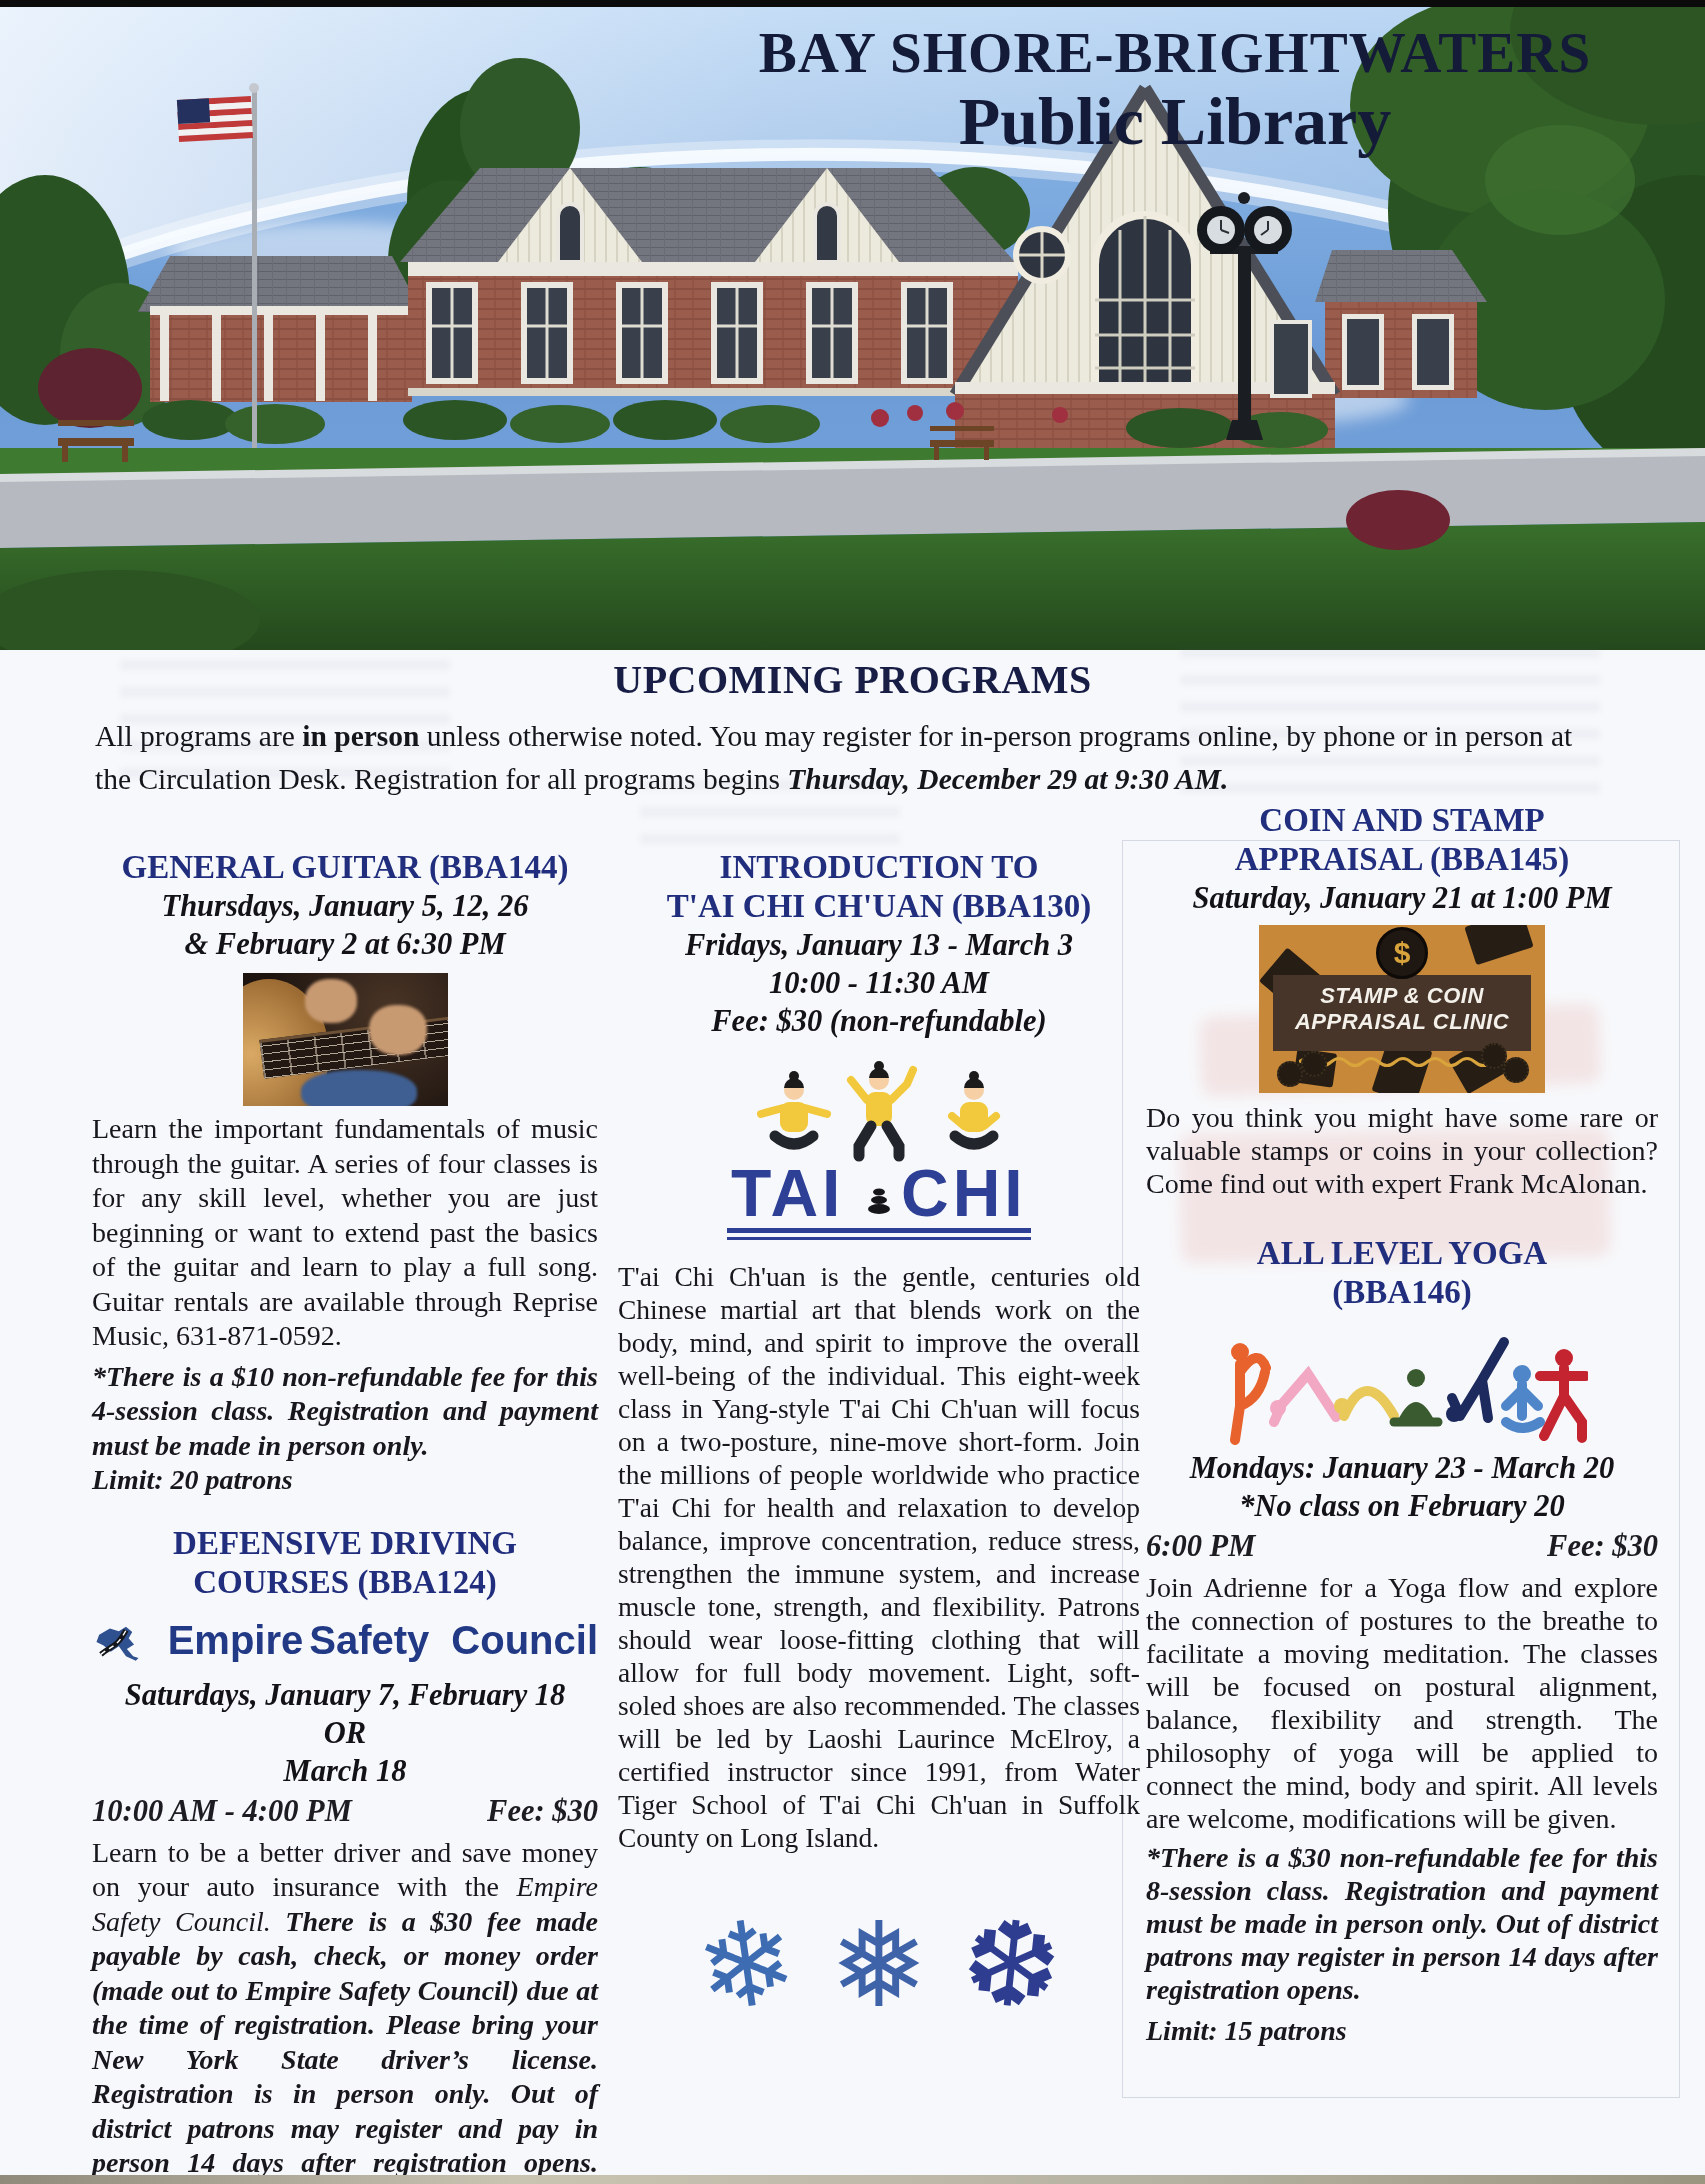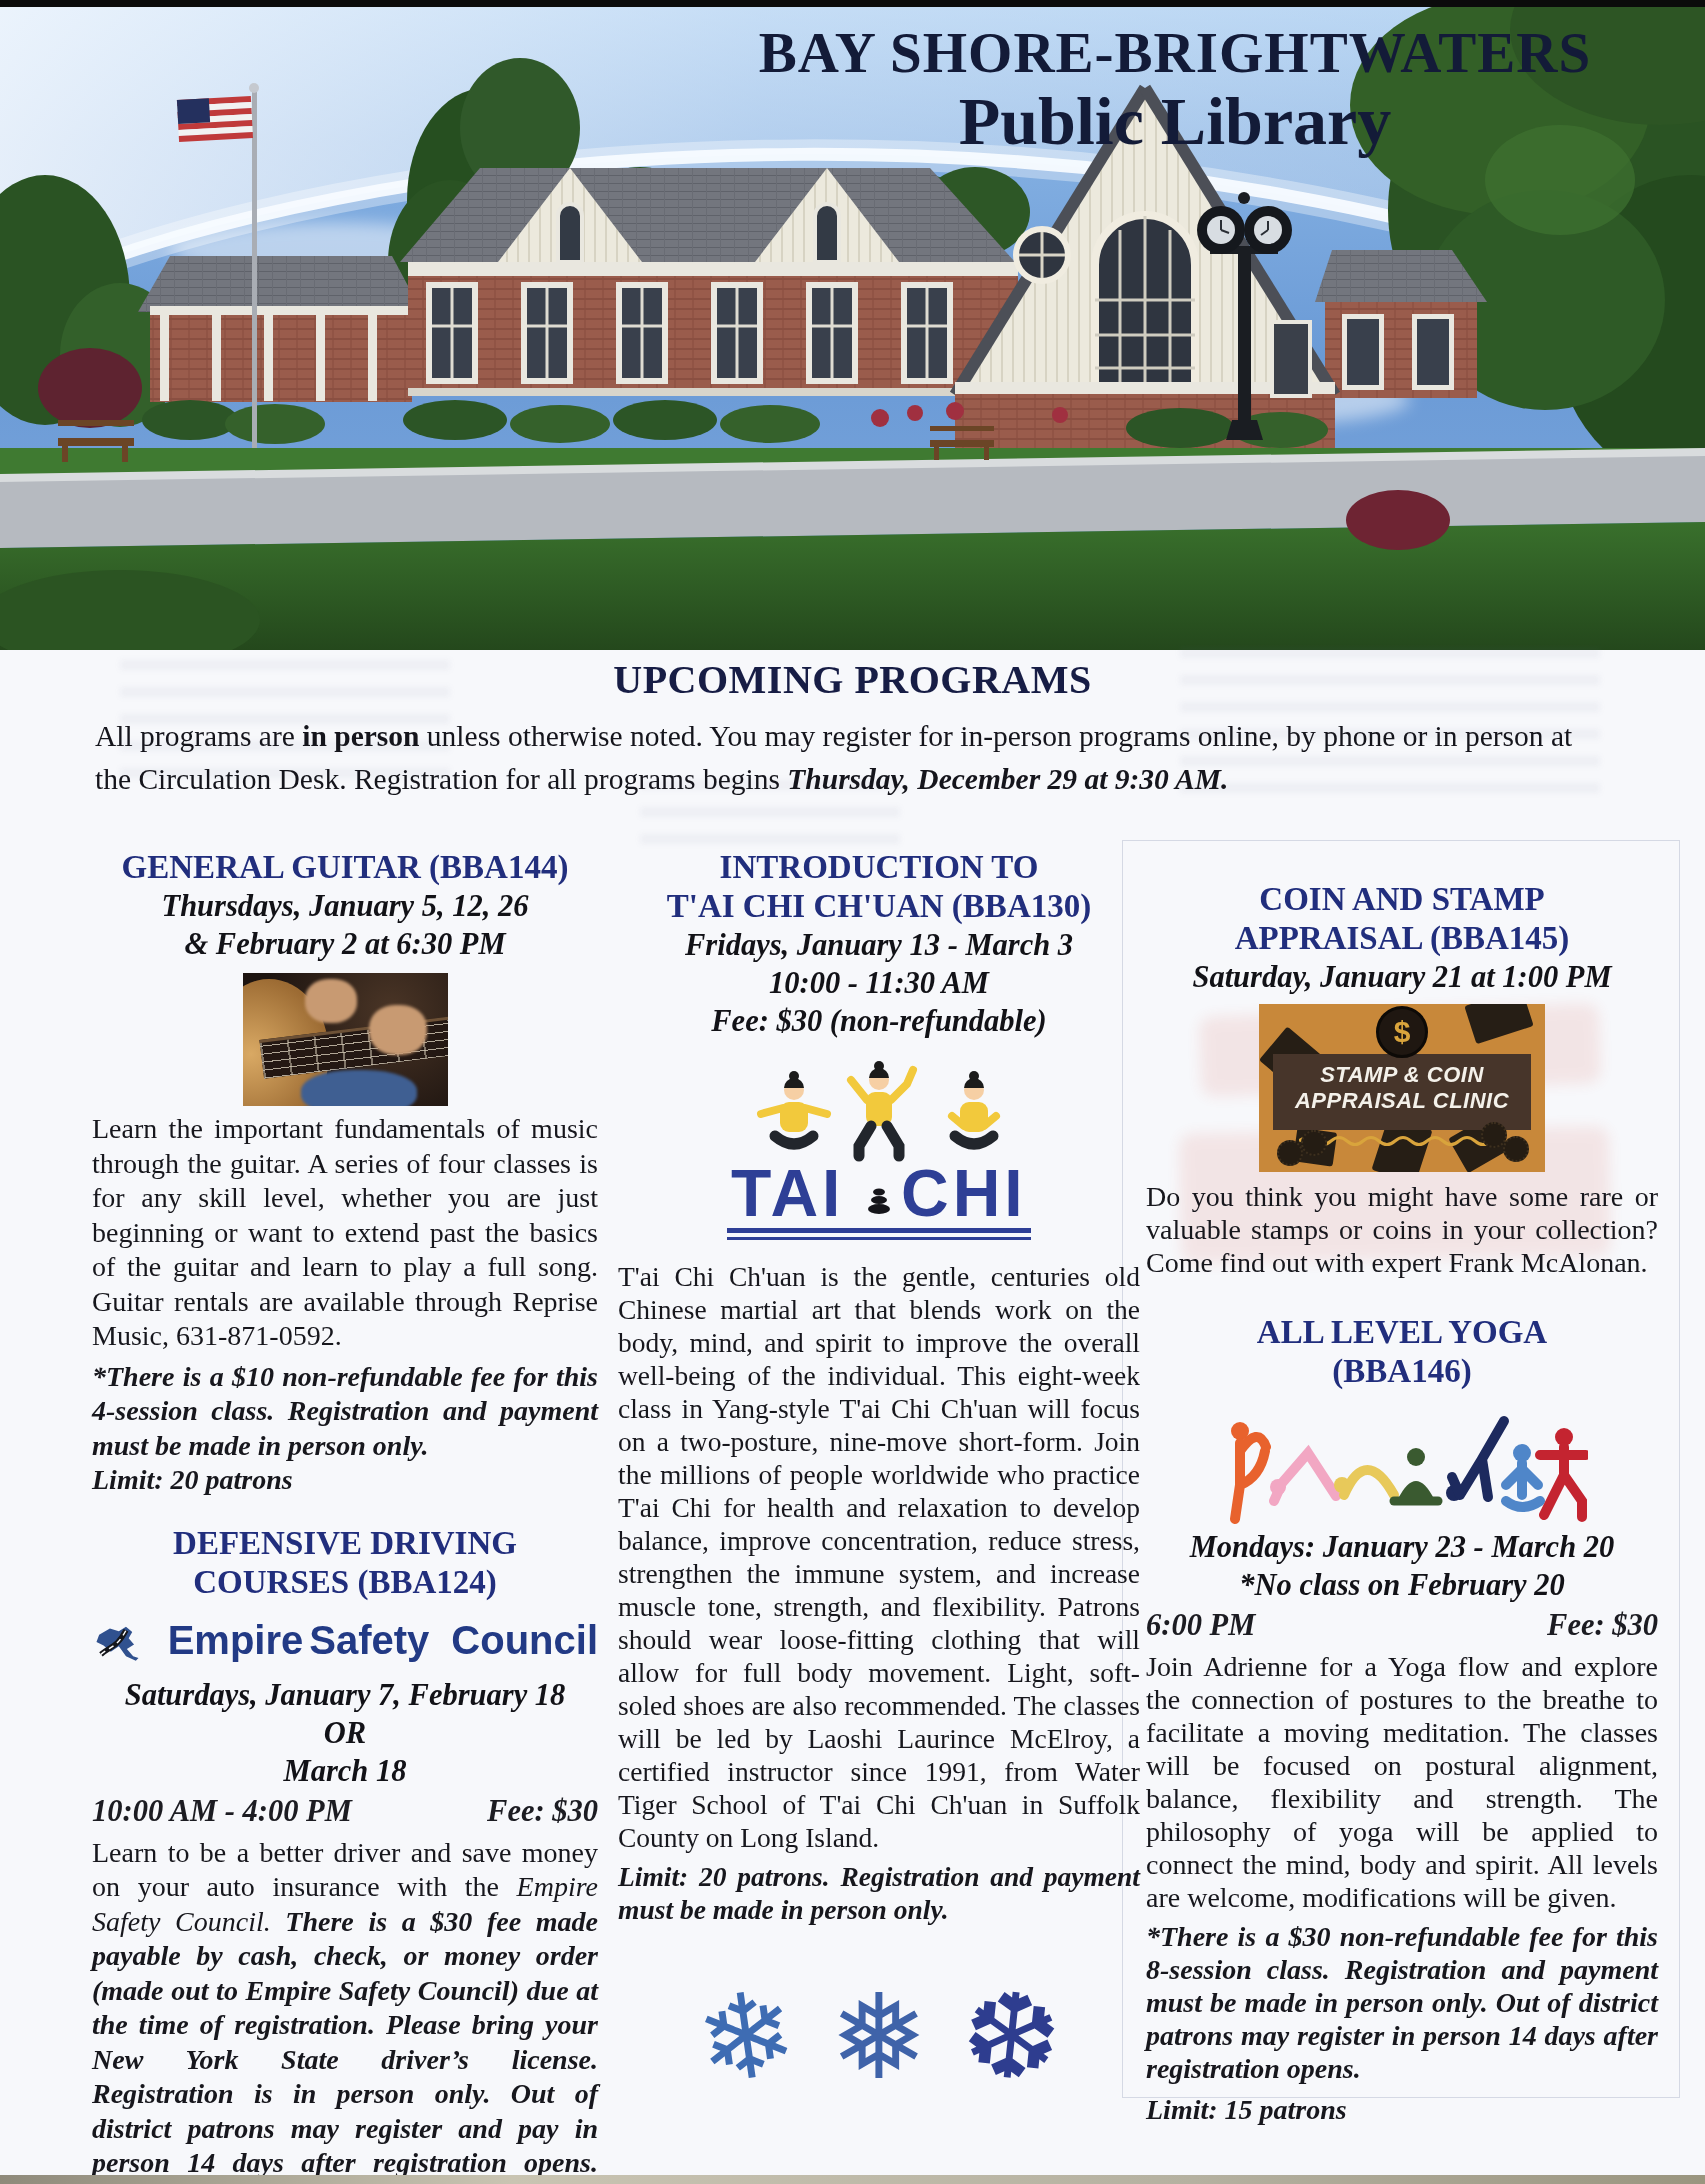--- a/index.html
+++ b/index.html
@@ -24,21 +24,21 @@
   .ghost-box{position:absolute;left:1122px;top:840px;width:556px;height:1256px;
         border:1px solid rgba(150,160,185,.35);pointer-events:none;}
   
   .intro{position:absolute;left:95px;top:656px;width:1515px;}
   .intro h1{margin:0 0 12px 0;font-size:40px;text-align:center;color:#171d45;letter-spacing:.5px;}
   .intro p{margin:0;font-size:29.5px;line-height:43px;text-align:left;color:#15151c;}
   
   .col{position:absolute;}
   #col-left{left:92px;top:848px;width:506px;}
   #col-mid{left:618px;top:848px;width:522px;}
-  #col-right{left:1146px;top:880px;width:512px;}
+  #col-right{left:1146px;top:801px;width:512px;}
   .heading{font-weight:bold;color:#212e7d;text-align:center;font-size:33px;line-height:39px;margin:0;}
   .dateline{font-weight:bold;font-style:italic;text-align:center;font-size:30.5px;line-height:38px;color:#121217;}
   .bodytext{margin:6px 0 0 0;text-align:justify;font-size:28px;line-height:34.5px;color:#17171d;}
   .mid-body{font-size:27.5px;line-height:33px;}
   .right-body{font-size:28px;line-height:33px;}
   .bi{font-weight:bold;font-style:italic;}
   .it{font-style:italic;}
   .time-fee{display:flex;justify-content:space-between;font-weight:bold;font-style:italic;
         font-size:30.5px;line-height:38px;margin-top:2px;align-items:center;}
   
@@ -391,21 +391,20 @@
       <g>
         <ellipse cx="170" cy="155" rx="11" ry="5" fill="#15151a"></ellipse>
         <ellipse cx="170" cy="146" rx="8" ry="4" fill="#15151a"></ellipse>
         <ellipse cx="170" cy="138" rx="6" ry="3.5" fill="#15151a"></ellipse>
       </g>
       <rect x="18" y="174" width="304" height="5" fill="#2e3f96"></rect>
       <rect x="18" y="183" width="304" height="3" fill="#2e3f96"></rect>
     </svg>
 
     <p class="bodytext mid-body">T'ai Chi Ch'uan is the gentle, centuries old Chinese martial art that blends work on the body, mind, and spirit to improve the overall well-being of the individual. This eight-week class in Yang-style T'ai Chi Ch'uan will focus on a two-posture, nine-move short-form. Join the millions of people worldwide who practice T'ai Chi for health and relaxation to develop balance, improve concentration, reduce stress, strengthen the immune system, and increase muscle tone, strength, and flexibility. Patrons should wear loose-fitting clothing that will allow for full body movement. Light, soft-soled shoes are also recommended. The classes will be led by Laoshi Laurince McElroy, a certified instructor since 1991, from Water Tiger School of T'ai Chi Ch'uan in Suffolk County on Long Island.</p>
-    <p class="bodytext mid-body bi">Limit: 20 patrons. Registration and payment must be made in person only.</p>
 
     <div class="snowflakes">
       <span class="flake f1">❄</span>
       <span class="flake f2">❅</span>
       <span class="flake f3">❆</span>
     </div>
   </div>
 
   <div class="col" id="col-right">
     <h3 class="heading">COIN AND STAMP</h3>

